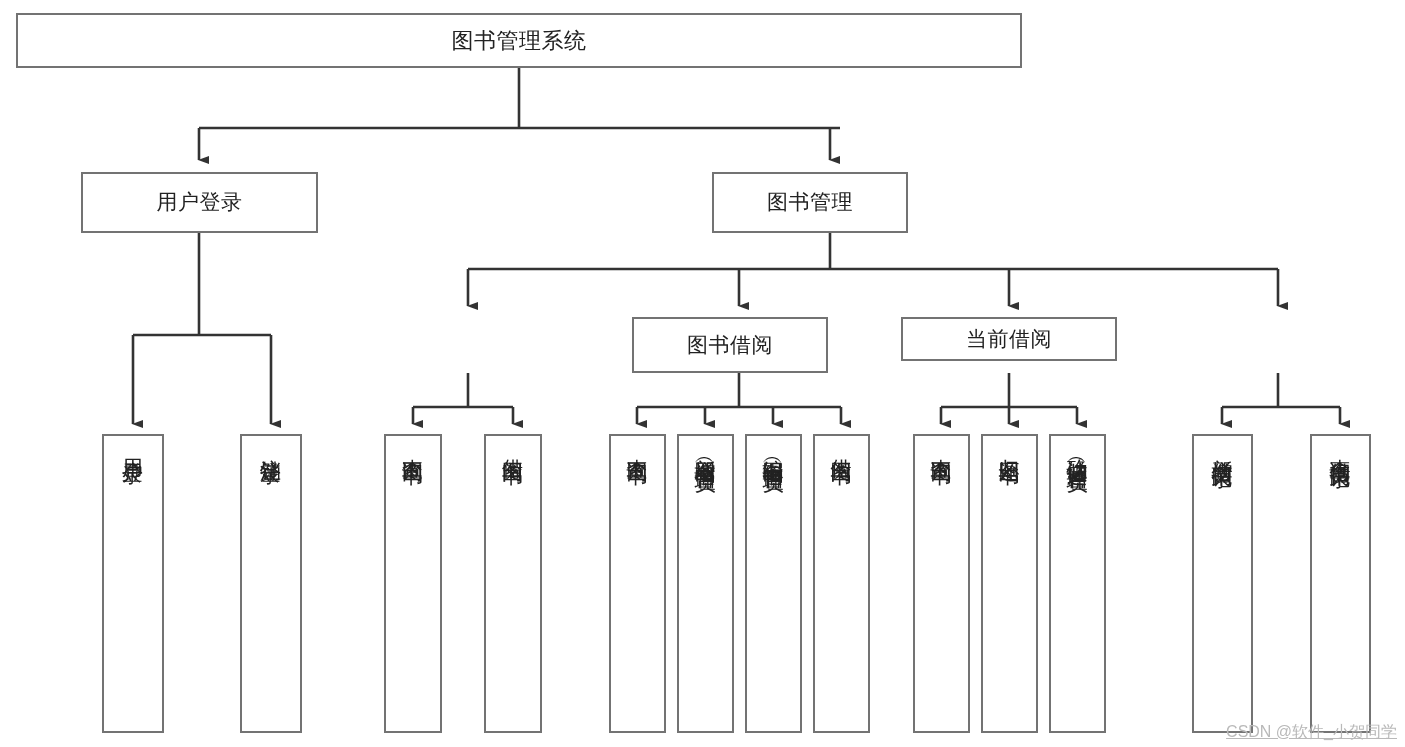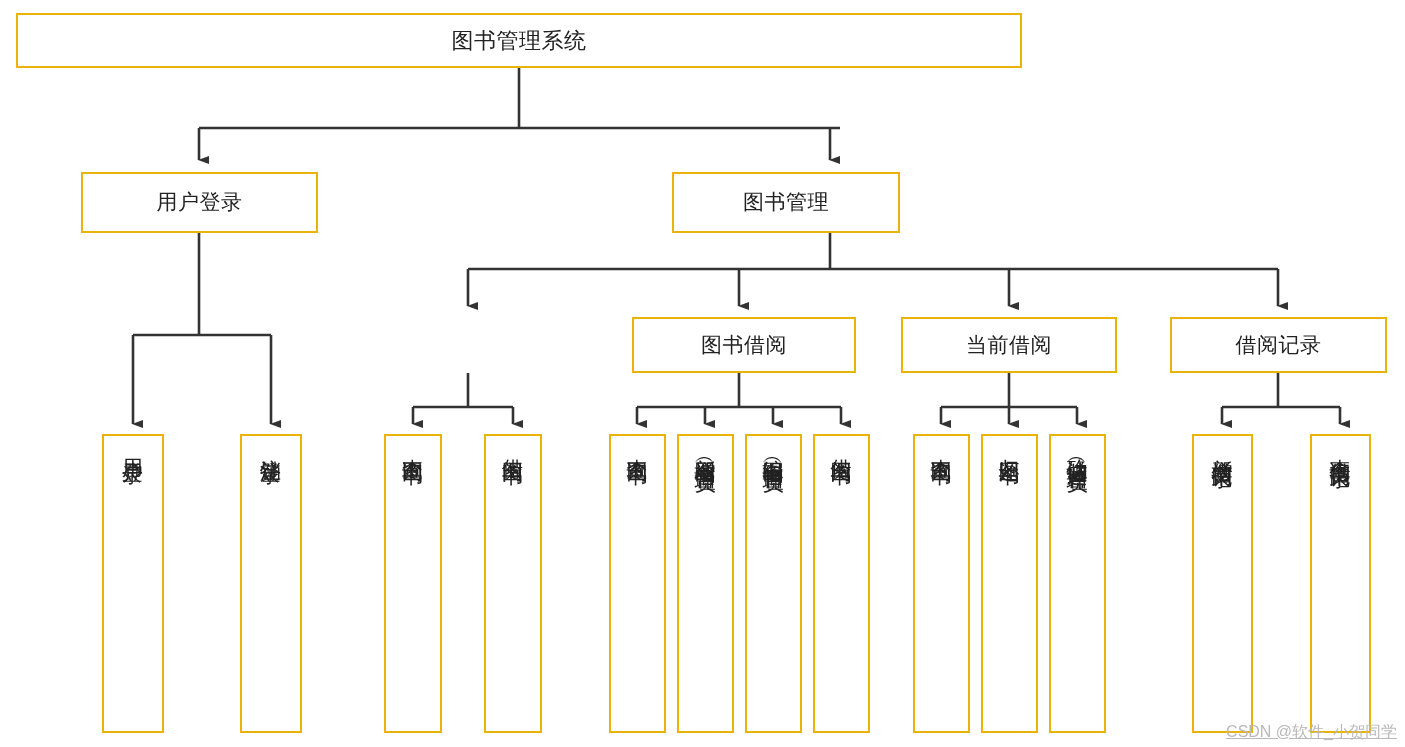--- a/index.html
+++ b/index.html
@@ -21,21 +21,21 @@
     position: absolute;
     left: 0;
     top: 0;
     width: 1405px;
     height: 747px;
     pointer-events: none;
   }
   .node {
     position: absolute;
     box-sizing: border-box;
-    border: 2px solid #eab308;
+    border: 2px solid #737373;
     background: #ffffff;
     display: flex;
     align-items: center;
     justify-content: center;
     color: #222222;
     z-index: 2;
   }
   .node .lbl {
     display: block;
     text-align: center;
@@ -127,32 +127,29 @@
     </g>
   </svg>
 
   <div class="node horiz root" style="left:16px; top:13px; width:1006px; height:55px;">
     <span class="lbl">图书管理系统</span>
   </div>
 
   <div class="node horiz" style="left:81px; top:172px; width:237px; height:61px;">
     <span class="lbl">用户登录</span>
   </div>
-  <div class="node horiz" style="left:672px; top:172px; width:228px; height:61px;">
+  <div class="node horiz" style="left:712px; top:172px; width:196px; height:61px;">
     <span class="lbl">图书管理</span>
   </div>
 
-  <div class="node horiz" style="left:632px; top:317px; width:224px; height:56px;">
+  <div class="node horiz" style="left:632px; top:317px; width:196px; height:56px;">
     <span class="lbl">图书借阅</span>
   </div>
-  <div class="node horiz" style="left:901px; top:317px; width:216px; height:56px;">
+  <div class="node horiz" style="left:901px; top:317px; width:216px; height:44px;">
     <span class="lbl">当前借阅</span>
-  </div>
-  <div class="node horiz" style="left:1170px; top:317px; width:217px; height:56px;">
-    <span class="lbl">借阅记录</span>
   </div>
 
   <div class="node vert" style="left:102px; top:434px; width:62px; height:299px;">
     <span class="lbl">用户登录</span>
   </div>
   <div class="node vert" style="left:240px; top:434px; width:62px; height:299px;">
     <span class="lbl">注销登录</span>
   </div>
 
   <div class="node vert" style="left:384px; top:434px; width:58px; height:299px;">

